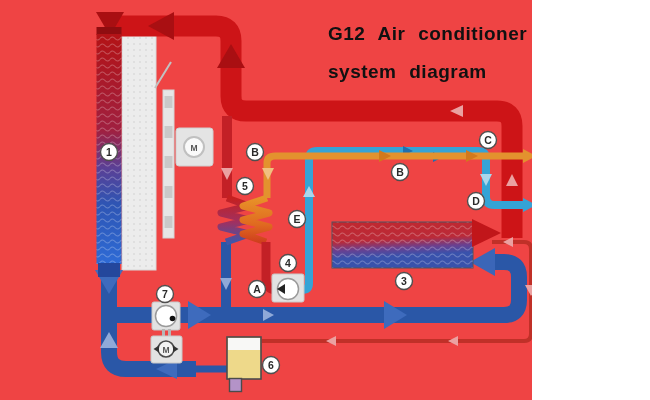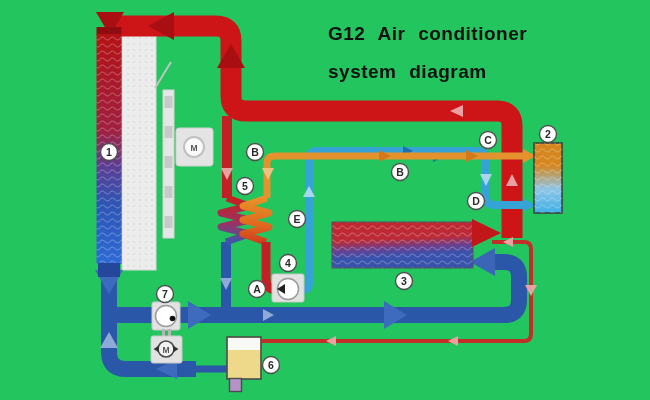--- a/index.html
+++ b/index.html
@@ -1,16 +1,16 @@
 <!DOCTYPE html>
 <html><head>
 <meta charset="utf-8">
 <style>
   html,body{margin:0;padding:0;background:#ffffff;}
-  .stage{position:relative;width:650px;height:400px;background:#22c55e;overflow:hidden;
+  .stage{position:relative;width:532px;height:400px;background:#ef4444;overflow:hidden;
          font-family:"Liberation Sans",sans-serif;}
   svg{display:block}
   .title-line{font-family:"Liberation Sans",sans-serif;font-weight:bold;font-size:19px;fill:#111;
               letter-spacing:.5px;word-spacing:7px;}
   .lbl{font-family:"Liberation Sans",sans-serif;font-weight:bold;font-size:10.5px;fill:#2a2a2a;
        text-anchor:middle;}
   .mtxt{font-family:"Liberation Sans",sans-serif;font-weight:bold;font-size:8.5px;fill:#555;
         text-anchor:middle;}
 </style>
 </head>

